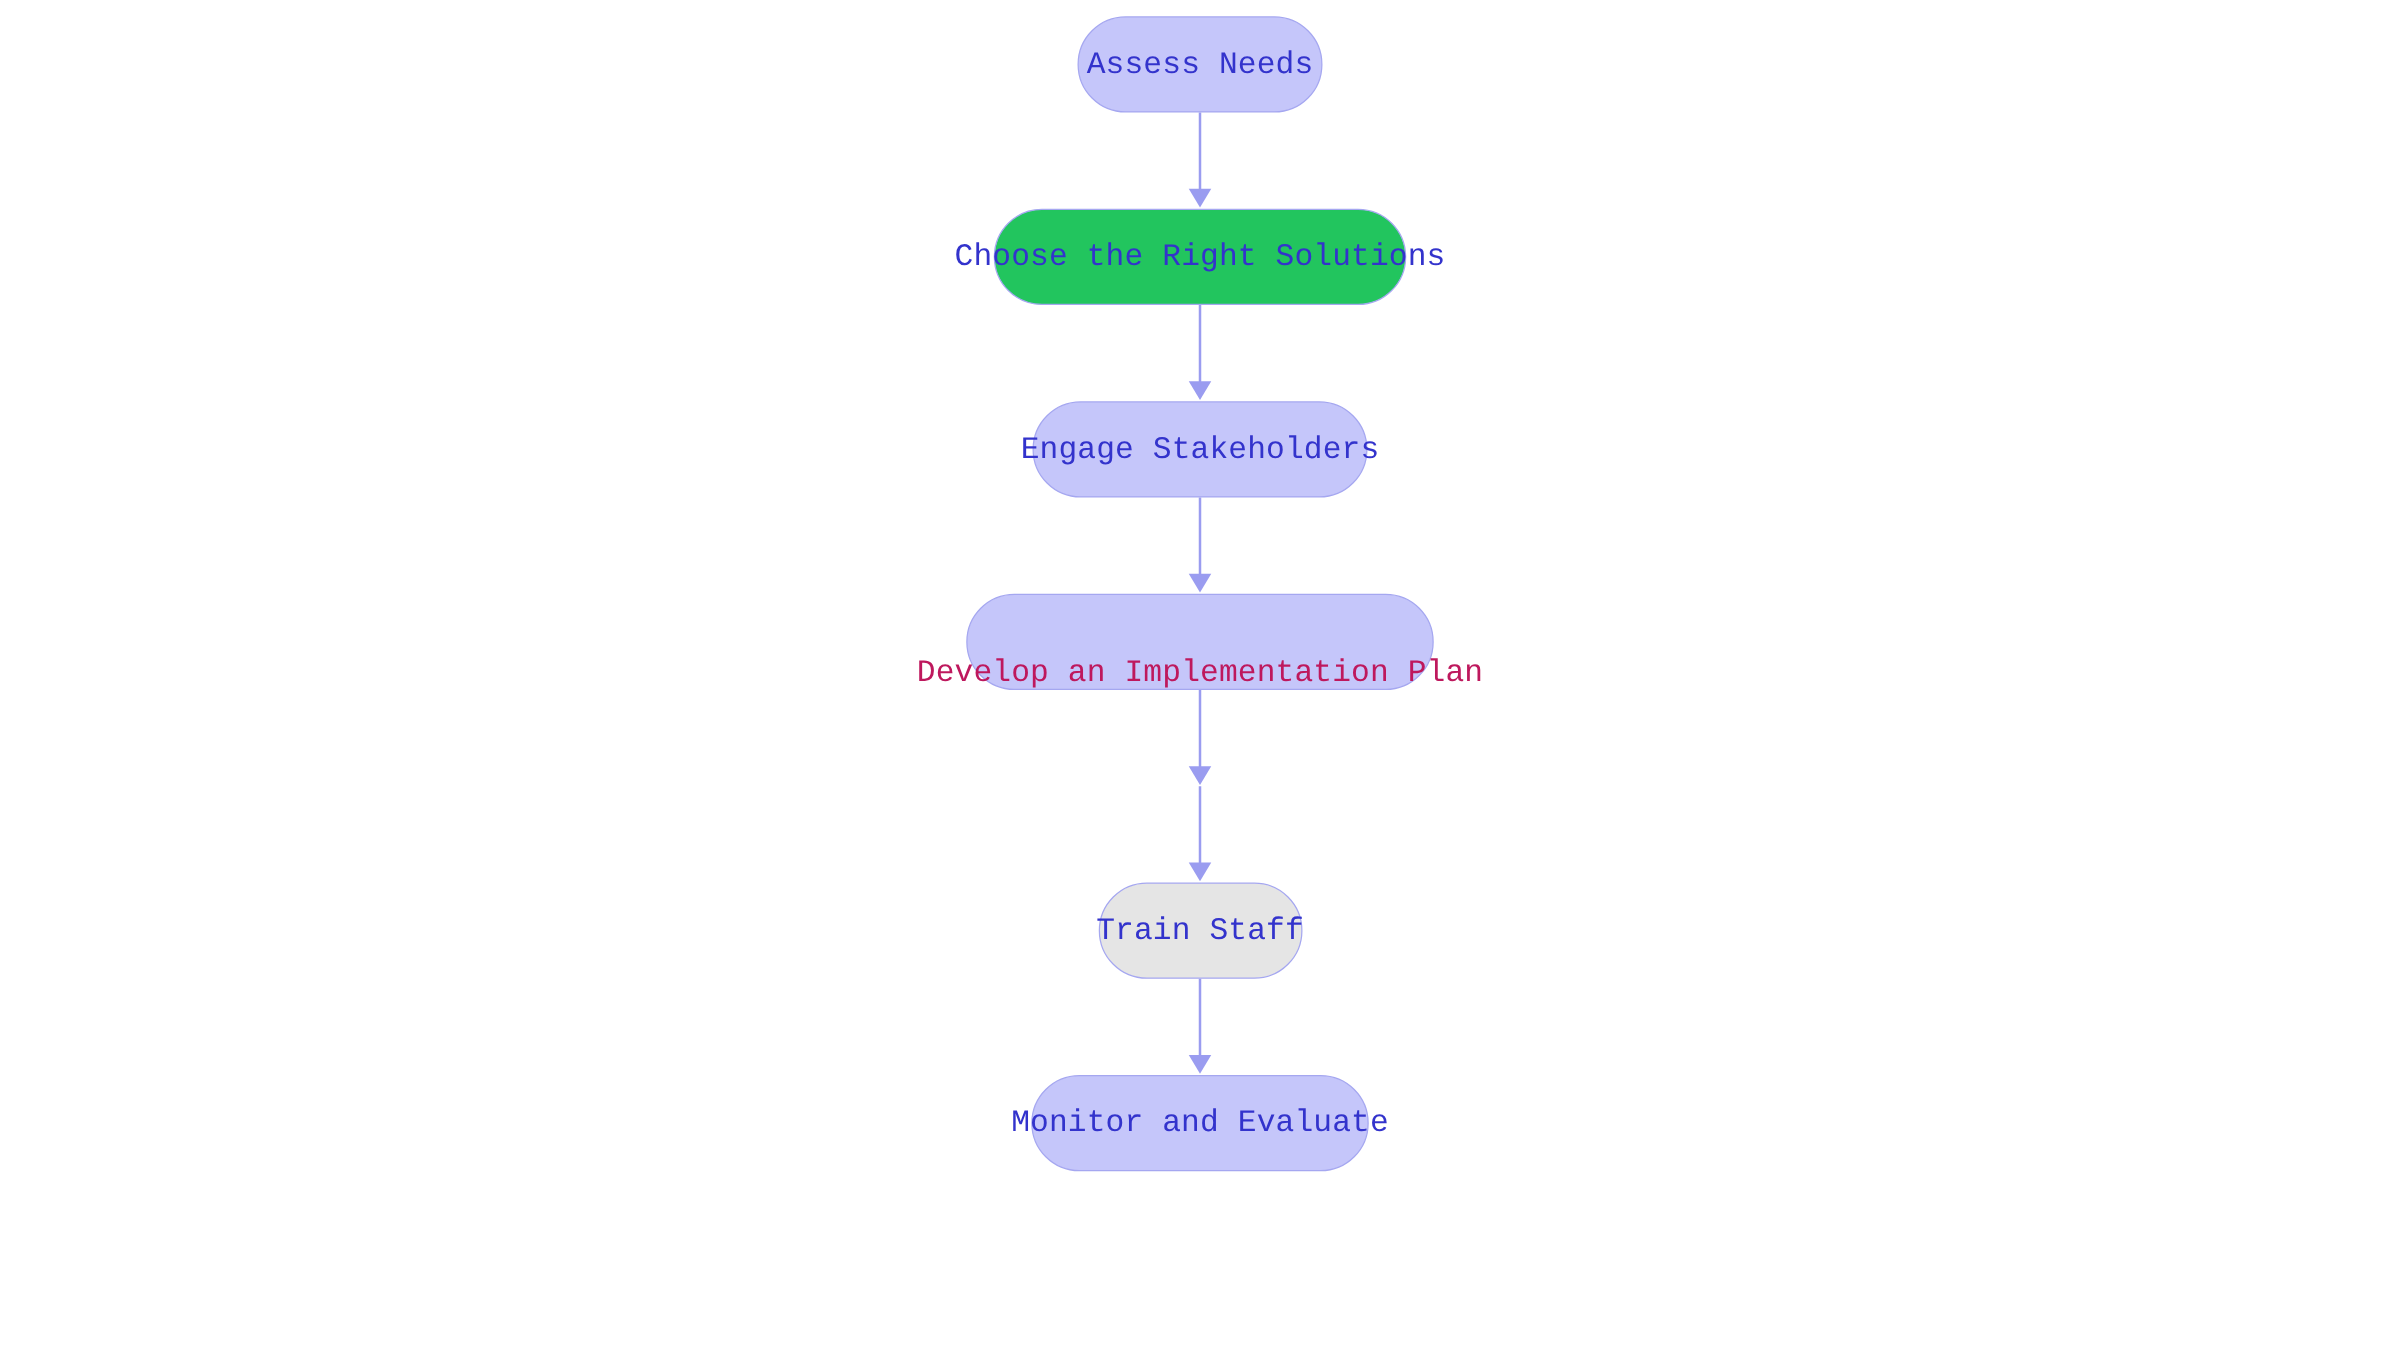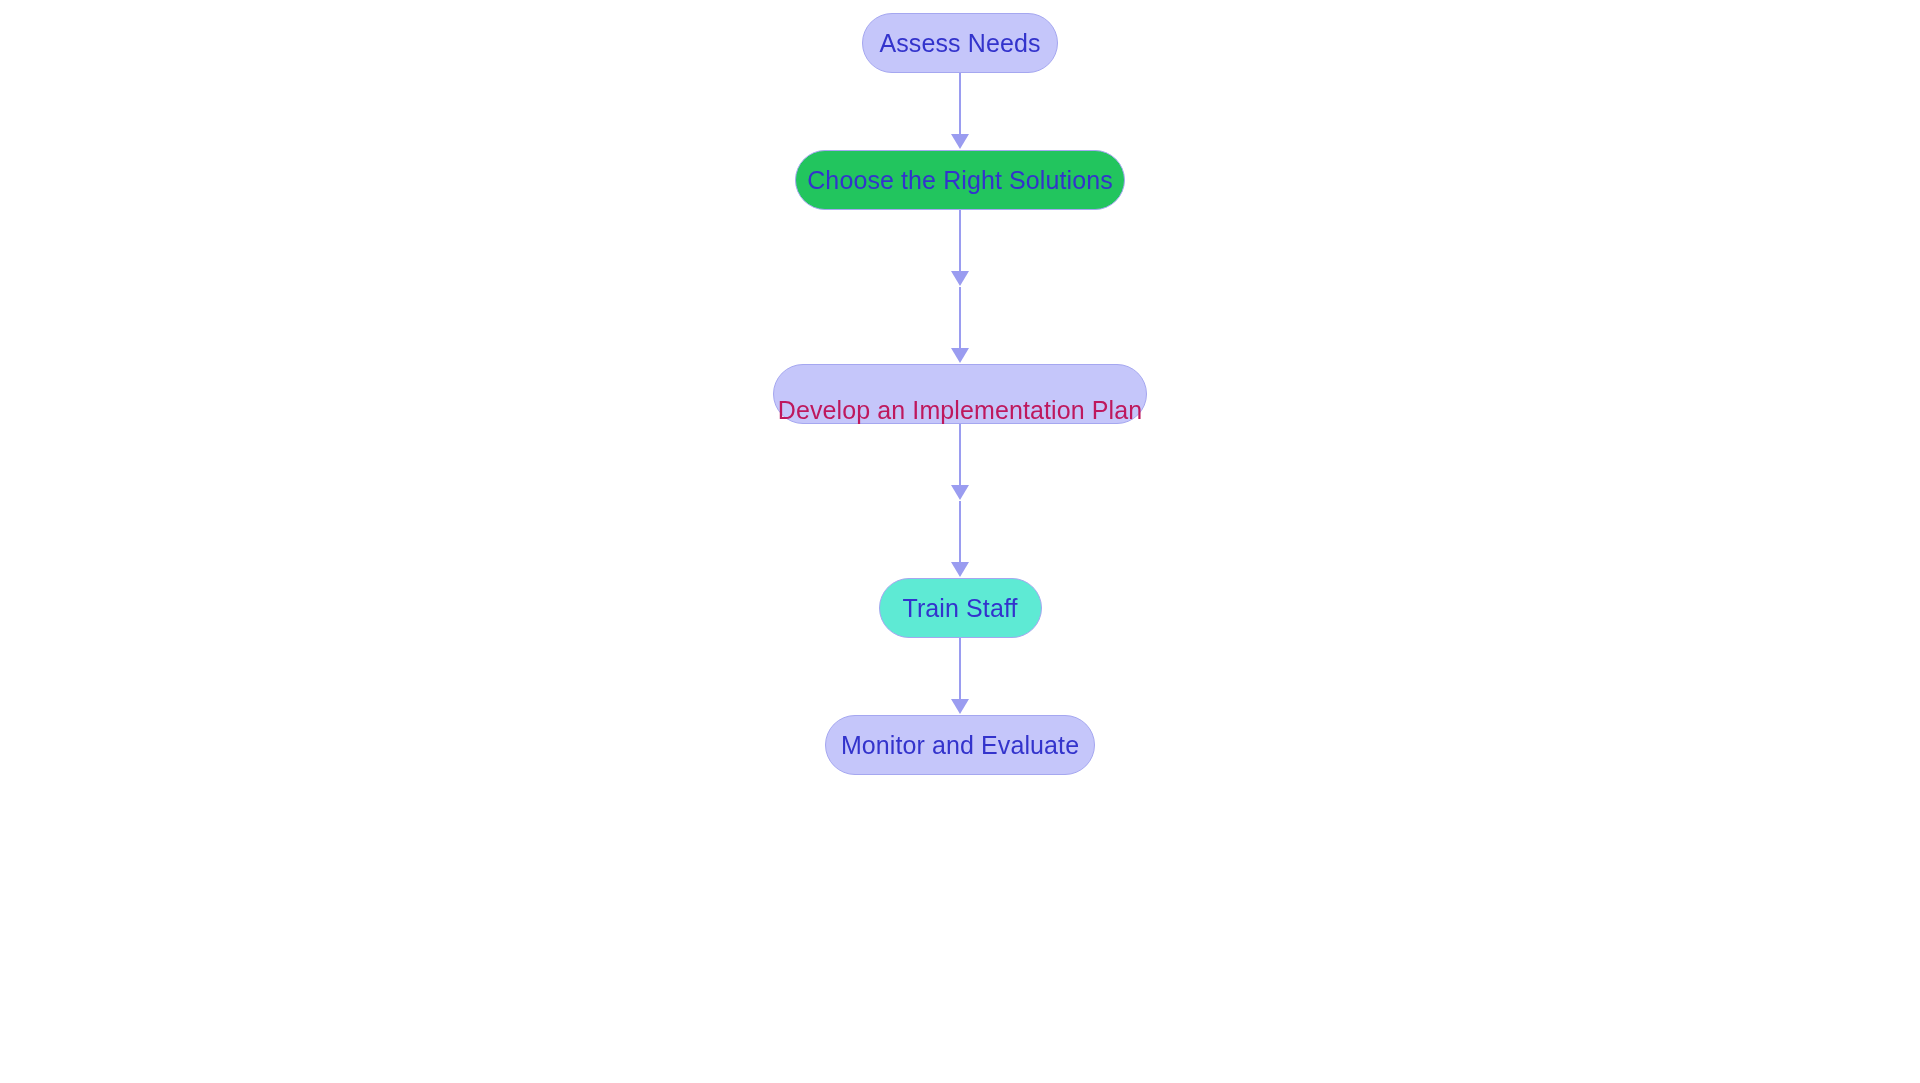--- a/index.html
+++ b/index.html
@@ -29,27 +29,27 @@
     flex-direction: column;
     align-items: center;
     margin-top: 13px;
   }
 
   .node {
     display: flex;
     align-items: center;
     justify-content: center;
     box-sizing: border-box;
-    height: 60px;
+    height: 77px;
     border-radius: 999px;
     background: #c5c6fa;
     border: 1.6px solid #a5a7f0;
     color: #3333cc;
     font-size: 25px;
-    font-family: Liberation Sans, sans-serif;
+    font-family: Liberation Mono, monospace;
     letter-spacing: 0.1px;
     white-space: nowrap;
     padding: 0 34px;
     line-height: 1;
   }
 
   .connector {
     position: relative;
     width: 24px;
     height: 77px;
@@ -88,20 +88,23 @@
 
     <div class="node" style="width: 330px; background: #22c55e; border-color: rgb(165, 167, 240); color: rgb(51, 51, 204);">
       <span>Choose the Right Solutions</span>
     </div>
 
     <div class="connector">
       <div class="shaft" style="background: rgb(154, 156, 240);"></div>
       <div class="head" style="border-top-color: rgb(154, 156, 240);"></div>
     </div>
 
+    <div class="node" style="width: 268px; background: rgb(197, 198, 250); border-color: rgb(165, 167, 240); color: rgb(51, 51, 204);">
+      <span>Engage Stakeholders</span>
+    </div>
 
     <div class="connector">
       <div class="shaft" style="background: rgb(154, 156, 240);"></div>
       <div class="head" style="border-top-color: rgb(154, 156, 240);"></div>
     </div>
 
     <div class="node" style="width: 374px; background: rgb(197, 198, 250); border-color: rgb(165, 167, 240); color: #be185d; align-items: flex-end;">
       <span>Develop an Implementation Plan</span>
     </div>
 
@@ -109,21 +112,21 @@
       <div class="shaft" style="background: rgb(154, 156, 240);"></div>
       <div class="head" style="border-top-color: rgb(154, 156, 240);"></div>
     </div>
 
 
     <div class="connector">
       <div class="shaft" style="background: rgb(154, 156, 240);"></div>
       <div class="head" style="border-top-color: rgb(154, 156, 240);"></div>
     </div>
 
-    <div class="node" style="width: 163px; background: #5eead4; border-color: rgb(165, 167, 240); color: rgb(51, 51, 204);">
+    <div class="node" style="width: 163px; background: #e5e5e5; border-color: rgb(165, 167, 240); color: rgb(51, 51, 204);">
       <span>Train Staff</span>
     </div>
 
     <div class="connector">
       <div class="shaft" style="background: rgb(154, 156, 240);"></div>
       <div class="head" style="border-top-color: rgb(154, 156, 240);"></div>
     </div>
 
     <div class="node" style="width: 270px; background: rgb(197, 198, 250); border-color: rgb(165, 167, 240); color: rgb(51, 51, 204); text-align: right;">
       <span>Monitor and Evaluate</span>

